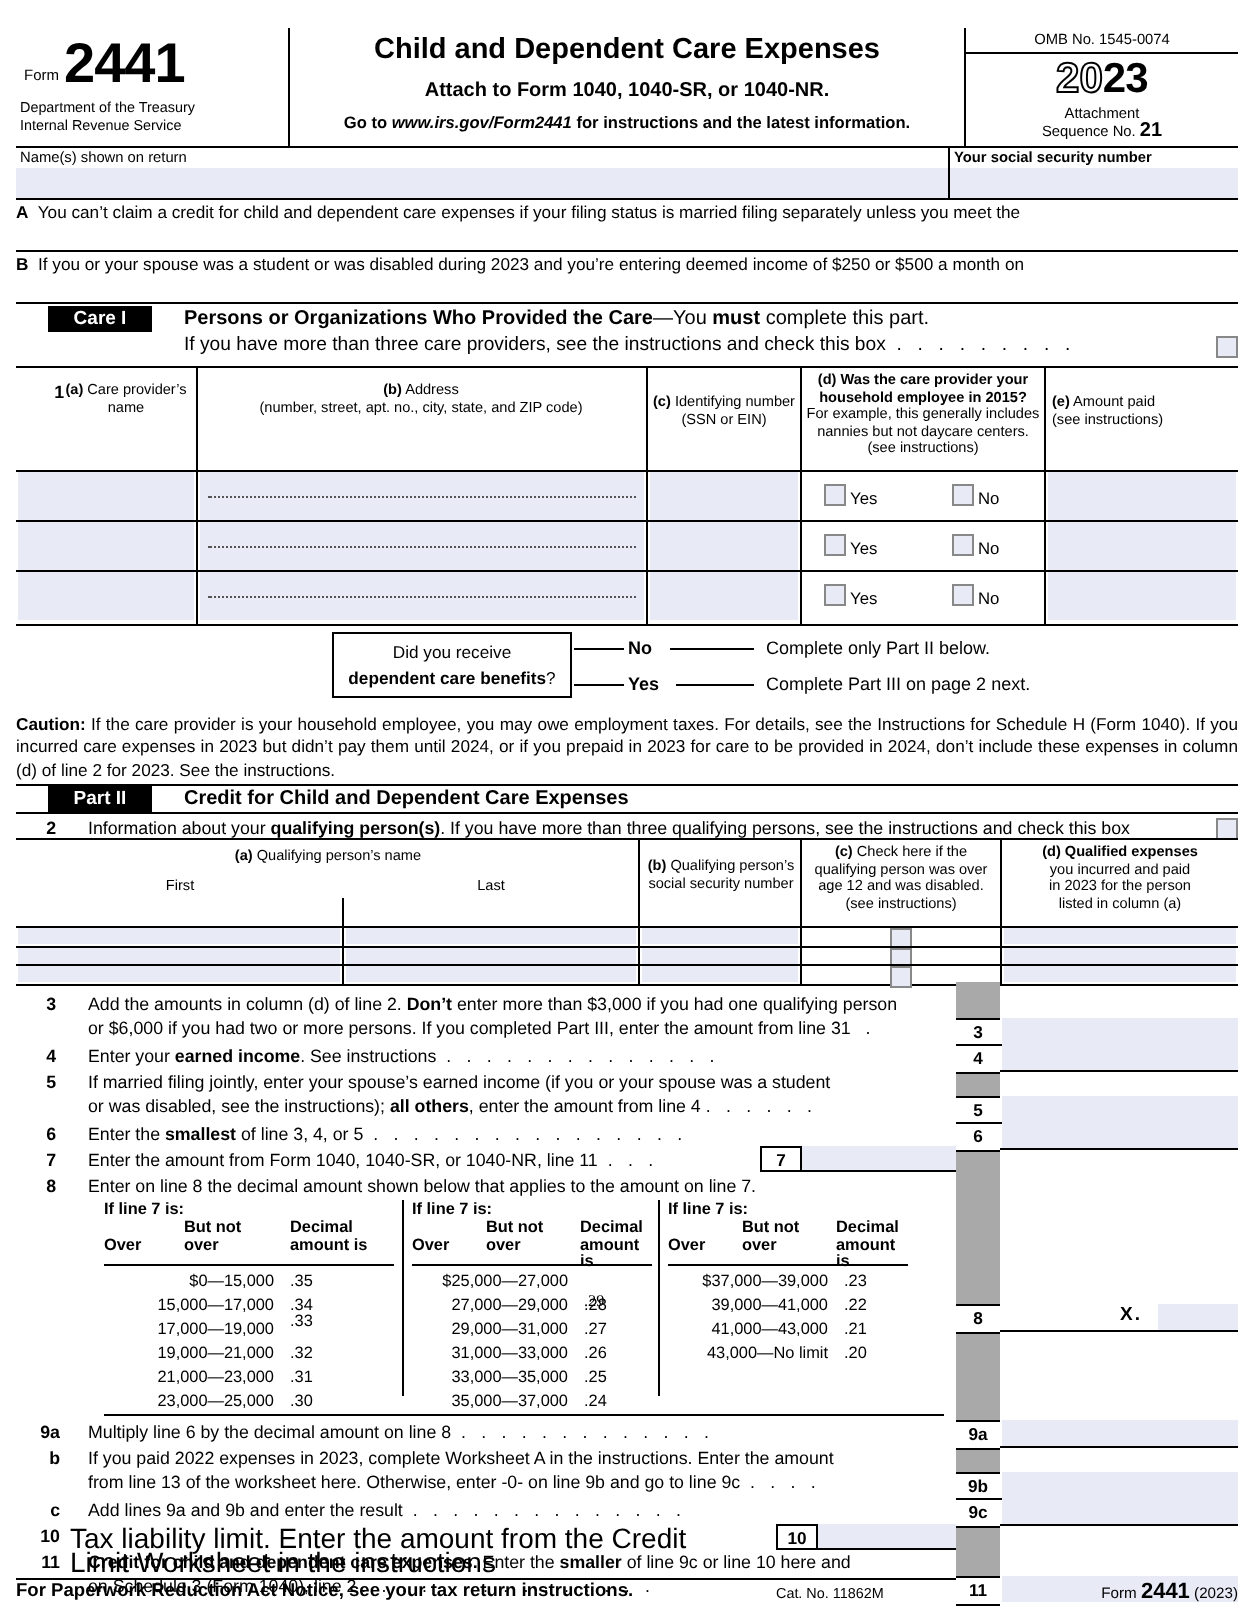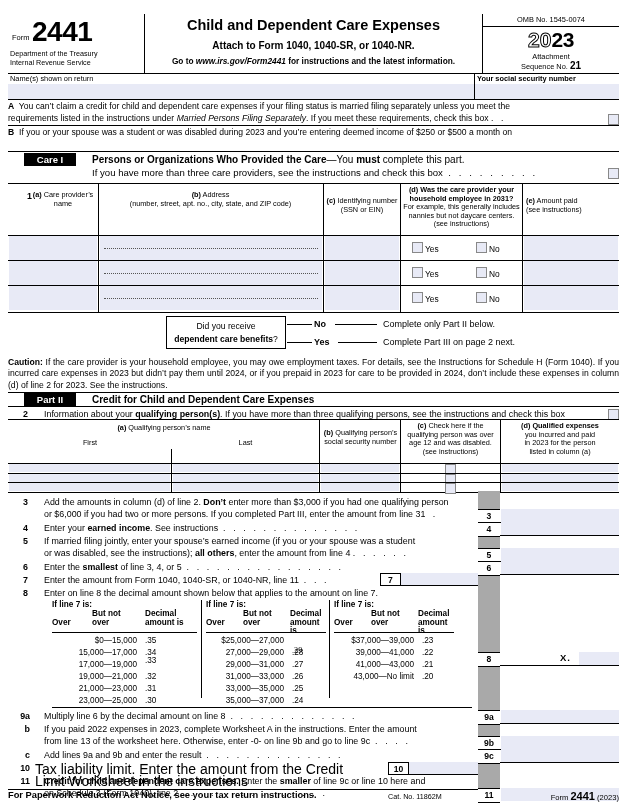--- a/index.html
+++ b/index.html
@@ -134,23 +134,20 @@
       <div class="fill"></div>
     </div>
     <div class="ssnbox">
       <span class="minilbl b">Your social security number</span>
       <div class="fill"></div>
     </div>
   </div>
 
   <div class="ab" style="top:101px;">
     <div><span class="ltr">A</span>&nbsp; <span>You can’t claim a credit for child and dependent care expenses if your filing status is married filing separately unless you meet the</span></div>
-    <div style="position:relative;"><span>requirements listed in the instructions under </span><span class="i">Married Persons Filing Separately</span><span>. If you meet these requirements, check this box</span> <span class="dots">. .</span>
-      <span class="cbox2" style="right:0px;top:1px;"></span>
-    </div>
   </div>
   <div class="hr" style="top:125px;"></div>
 
   <div class="ab" style="top:127px;">
     <div><span class="ltr">B</span>&nbsp; <span>If you or your spouse was a student or was disabled during 2023 and you’re entering deemed income of $250 or $500 a month on</span></div>
   </div>
   <div class="hr" style="top:151px;"></div>
 
   <div class="partbar" style="left:24px;top:153px;width:52px;height:13px;line-height:13px;">Care I</div>
   <div class="parttxt" style="left:92px;top:154px;"><span>Persons or Organizations Who Provided the Care</span><span style="font-weight:normal;">—You </span><span>must</span><span style="font-weight:normal;"> complete this part.</span></div>
@@ -161,21 +158,21 @@
 
     <div class="vline" style="left:90px;"></div>
     <div class="vline" style="left:315px;"></div>
     <div class="vline" style="left:392px;"></div>
     <div class="vline" style="left:514px;"></div>
 
     <div class="lnum" style="left:12px;top:7px;width:12px;">1</div>
     <div class="colhd" style="left:22px;top:7px;width:66px;"><span class="b">(a)</span> <span>Care provider’s</span><br><span>name</span></div>
     <div class="colhd" style="left:92px;top:7px;width:221px;"><span class="b">(b)</span> <span>Address</span><br><span>(number, street, apt. no., city, state, and ZIP code)</span></div>
     <div class="colhd" style="left:317px;top:13px;width:74px;"><span class="b">(c)</span> <span>Identifying number</span><br><span>(SSN or EIN)</span></div>
-    <div class="colhd" style="left:394px;top:2px;width:119px;"><span class="b">(d)</span> <span class="b">Was the care provider your</span><br><span class="b">household employee in 2031?</span><br><span>For example, this generally includes</span><br><span>nannies but not daycare centers.</span><br><span>(see instructions)</span></div>
+    <div class="colhd" style="left:394px;top:2px;width:119px;"><span class="b">(d)</span> <span class="b">Was the care provider your</span><br><span class="b">household employee in 2015?</span><br><span>For example, this generally includes</span><br><span>nannies but not daycare centers.</span><br><span>(see instructions)</span></div>
     <div class="colhd" style="left:518px;top:13px;width:95px;text-align:left;"><span class="b">(e)</span> <span>Amount paid</span><br><span>(see instructions)</span></div>
 
     <div class="hline" style="top:51px;border-top-width:1.4px;"></div>
 
     <div class="rowcell" style="left:1px;top:52px;width:88px;height:24px;"></div>
     <div class="rowcell" style="left:317px;top:52px;width:74px;height:24px;"></div>
     <div class="rowcell" style="left:516px;top:52px;width:94px;height:24px;"></div>
     <div class="rowcell" style="left:92px;top:52px;width:222px;height:24px;"></div>
     <div class="dotln" style="left:96px;top:64px;width:214px;"></div>
     <div class="ckwrap" style="left:404px;top:58px;"><span class="cbox"></span><span>Yes</span></div>

